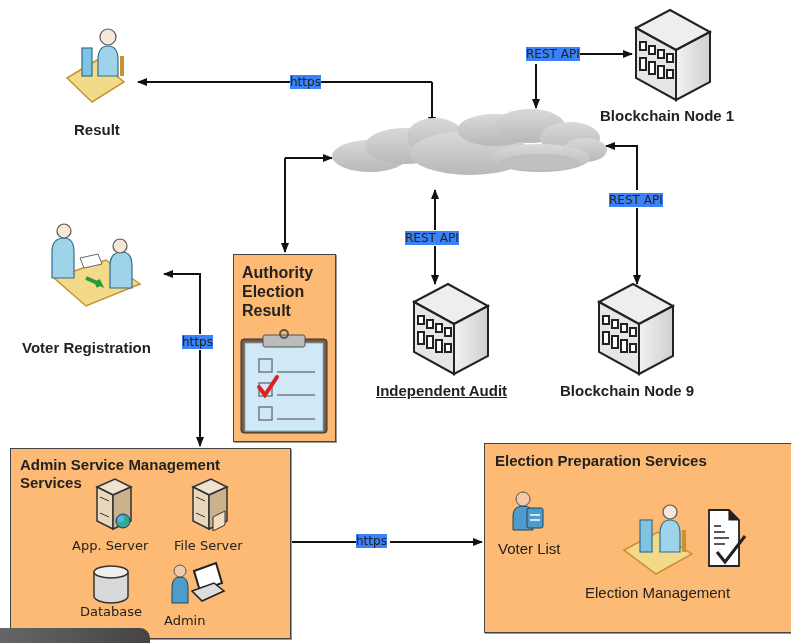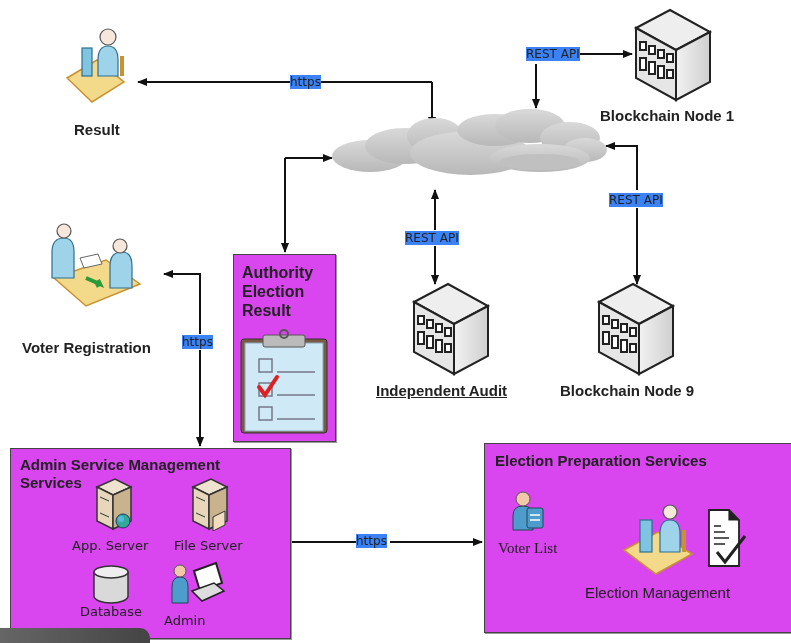--- a/index.html
+++ b/index.html
@@ -1,21 +1,21 @@
 <!DOCTYPE html>
 <html><head>
 <meta charset="utf-8">
 <style>
   html, body { margin:0; padding:0; background:#ffffff; }
   body { width:791px; height:643px; position:relative; overflow:hidden; font-family:"Liberation Sans", sans-serif; color:#1a1a1a; }
   .abs { position:absolute; }
   .lbl-bold { font-weight:bold; font-size:15px; color:#222; white-space:nowrap; }
   .lbl-conn { font-family:"DejaVu Sans", sans-serif; font-size:12px; color:#222; background:#3b82f6; white-space:nowrap; line-height:14px; }
   .lbl-item { font-family:"DejaVu Sans", sans-serif; font-size:13px; color:#222; white-space:nowrap; }
-  .box { position:absolute; border:1.5px solid #444; background:#d946ef; box-shadow:1px 1px 0 #999; }
+  .box { position:absolute; border:1.5px solid #444; background:#fdba74; box-shadow:1px 1px 0 #999; }
   svg.lines { position:absolute; left:0; top:0; }
   .icon { position:absolute; }
 </style>
 </head>
 <body>
 
 <svg class="lines" width="791" height="643">
   <defs>
     <marker id="ah" markerWidth="10" markerHeight="10" refX="9" refY="5" orient="auto" markerUnits="userSpaceOnUse">
       <path d="M0,1 L10,5 L0,9 z" fill="#111"></path>
@@ -219,21 +219,21 @@
 <div class="box" style="left:484px;top:443px;width:296px;height:188px;padding-left:28px;">
   <div class="abs lbl-bold" style="left:10px;top:8px;font-size:15px;">Election Preparation Services</div>
 
   <svg class="icon" style="left:26px;top:46px;" width="36" height="42" viewBox="0 0 36 42">
     <path d="M2,26 Q2,16 12,16 Q22,16 22,26 L22,40 L2,40 z" fill="#4d9ccc" stroke="#245" stroke-width="1"></path>
     <circle cx="12" cy="9" r="7" fill="#f1c9a8" stroke="#555" stroke-width="1"></circle>
     <rect x="16" y="18" width="16" height="20" rx="2" fill="#4d9ccc" stroke="#245" stroke-width="1"></rect>
     <line x1="19" y1="25" x2="29" y2="25" stroke="#fff" stroke-width="1.5"></line>
     <line x1="19" y1="30" x2="29" y2="30" stroke="#fff" stroke-width="1.5"></line>
   </svg>
-  <div class="abs lbl-item" style="left:13px;top:96px;font-family:Liberation Serif, serif;font-size:15px;">Voter List</div>
+  <div class="abs lbl-item" style="left:13px;top:96px;font-family:Liberation Sans, sans-serif;font-size:15px;">Voter List</div>
 
   <svg class="icon" style="left:135px;top:60px;" width="80" height="72" viewBox="0 0 80 72">
     <polygon points="4,46 38,28 72,50 36,70" fill="#f3d98a" stroke="#c9922f" stroke-width="1.5"></polygon>
     <rect x="20" y="16" width="12" height="32" fill="#7fc4e0" stroke="#2f6f8f" stroke-width="1.2"></rect>
     <path d="M40,30 Q40,16 50,16 Q60,16 60,30 L60,48 L40,48 z" fill="#9fd3ea" stroke="#2f6f8f" stroke-width="1.2"></path>
     <circle cx="50" cy="8" r="7" fill="#f6e7da" stroke="#555" stroke-width="1.2"></circle>
     <rect x="62" y="26" width="4" height="22" fill="#c9922f"></rect>
   </svg>
   <svg class="icon" style="left:222px;top:64px;" width="40" height="62" viewBox="0 0 40 62">
     <path d="M2,2 L22,2 L32,12 L32,58 L2,58 z" fill="#fff" stroke="#222" stroke-width="1.8"></path>

